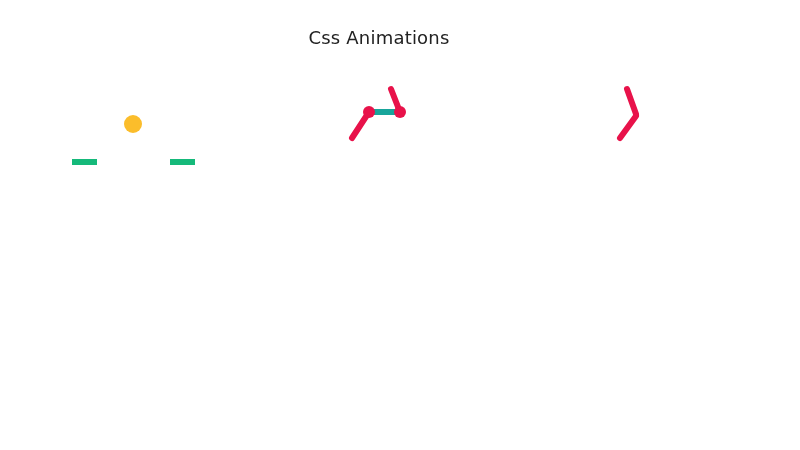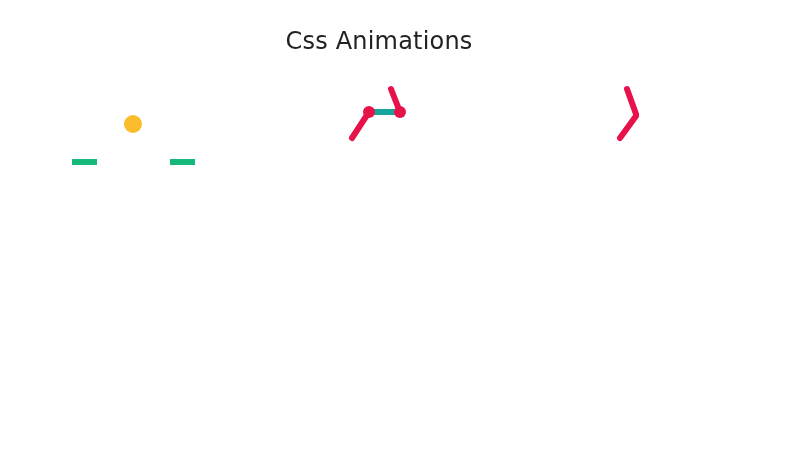--- a/index.html
+++ b/index.html
@@ -13,21 +13,21 @@
     body {
       position: relative;
       font-family: "DejaVu Sans", sans-serif;
     }
     .page-title {
       position: absolute;
       top: 27px;
       left: 0;
       width: 758px;
       text-align: center;
-      font-size: 24px;
+      font-size: 18px;
       color: #222222;
       margin: 0;
       font-weight: normal;
       letter-spacing: 0.2px;
     }
     .stage {
       position: absolute;
       left: 0;
       top: 0;
       width: 800px;

